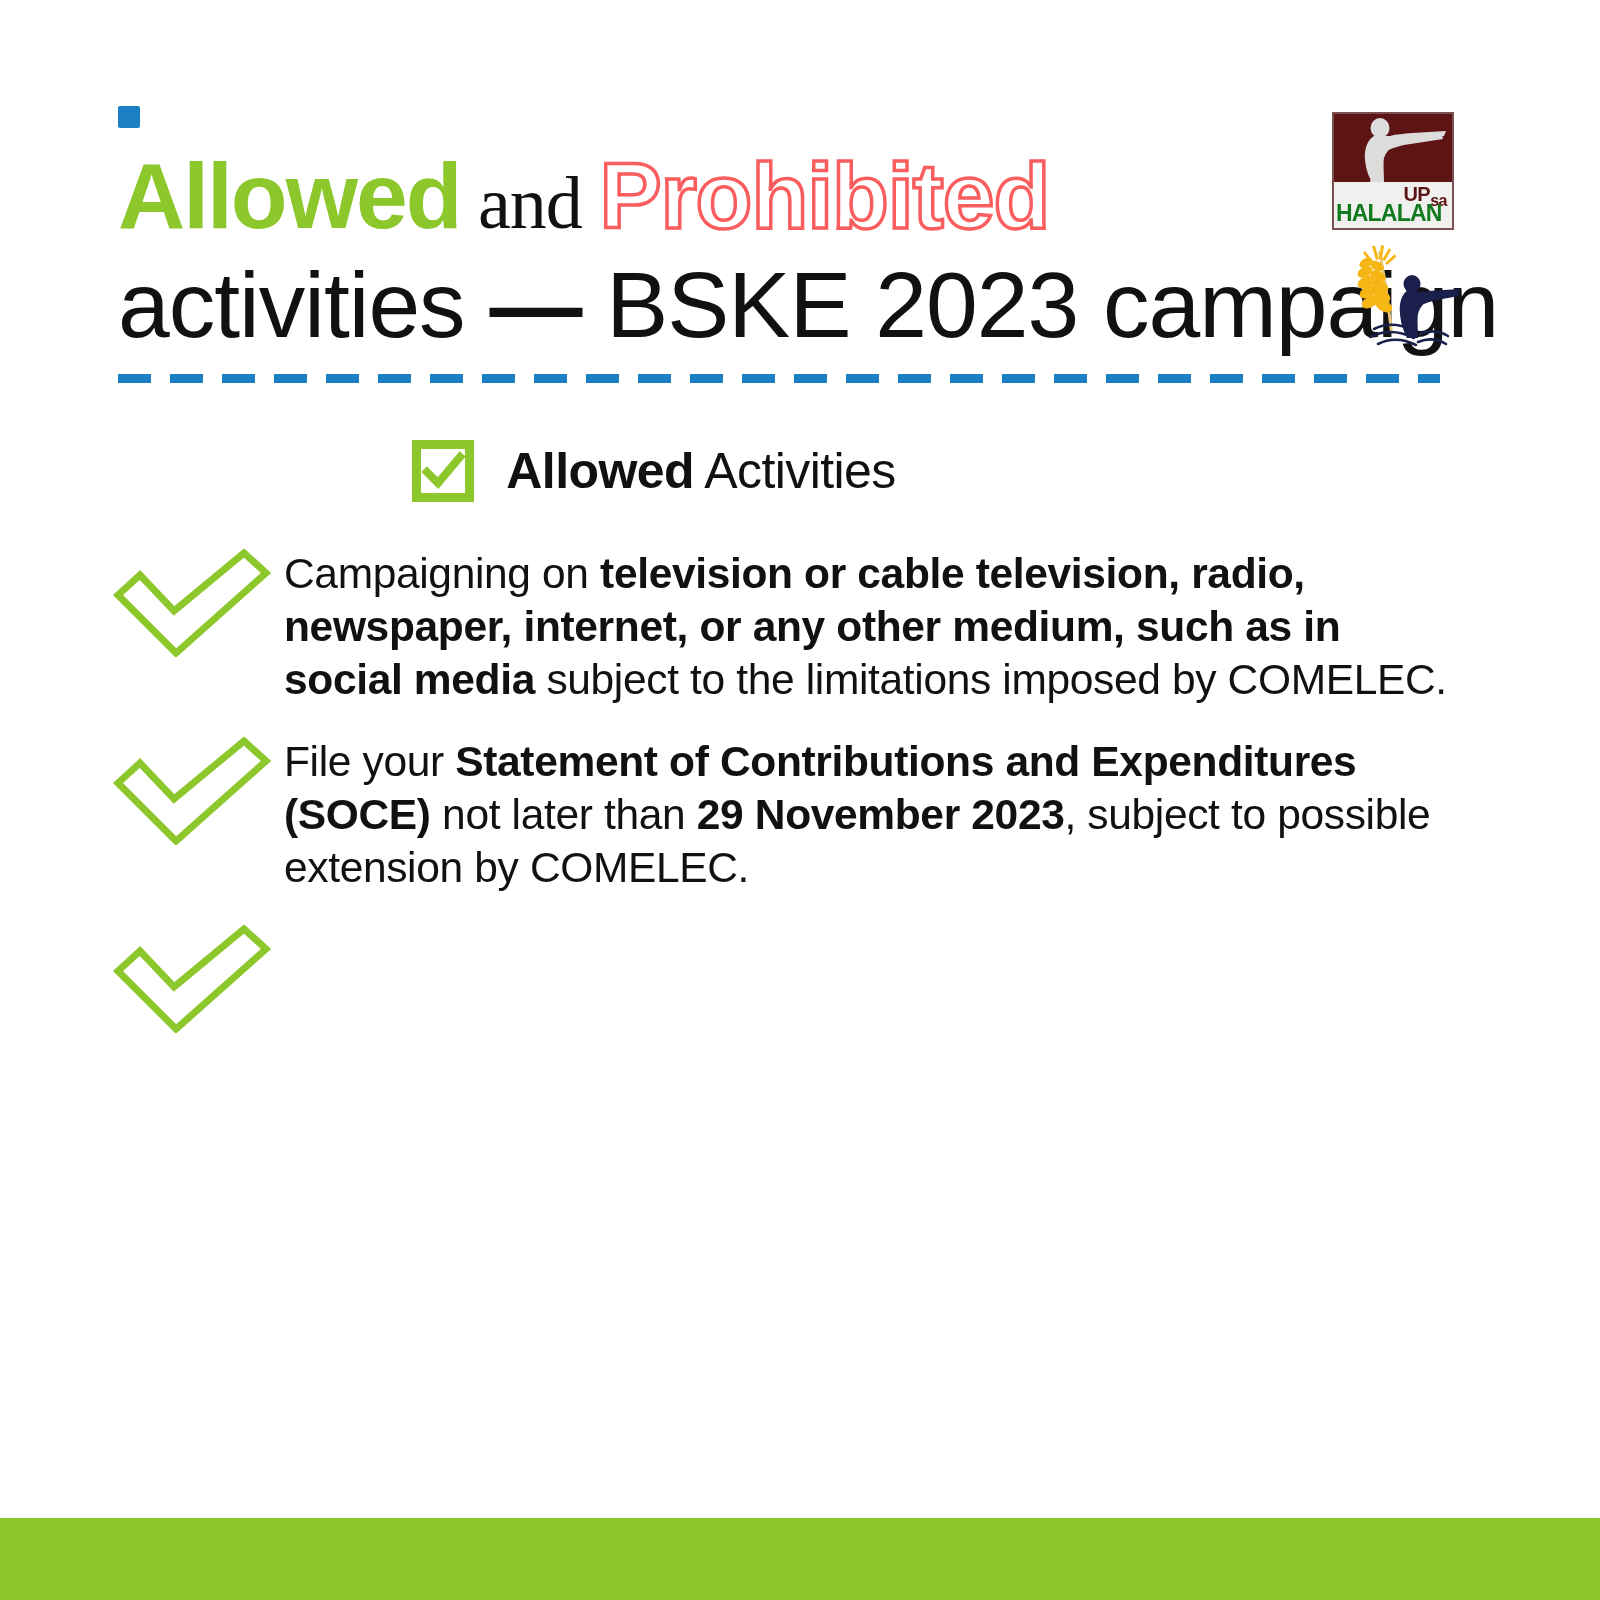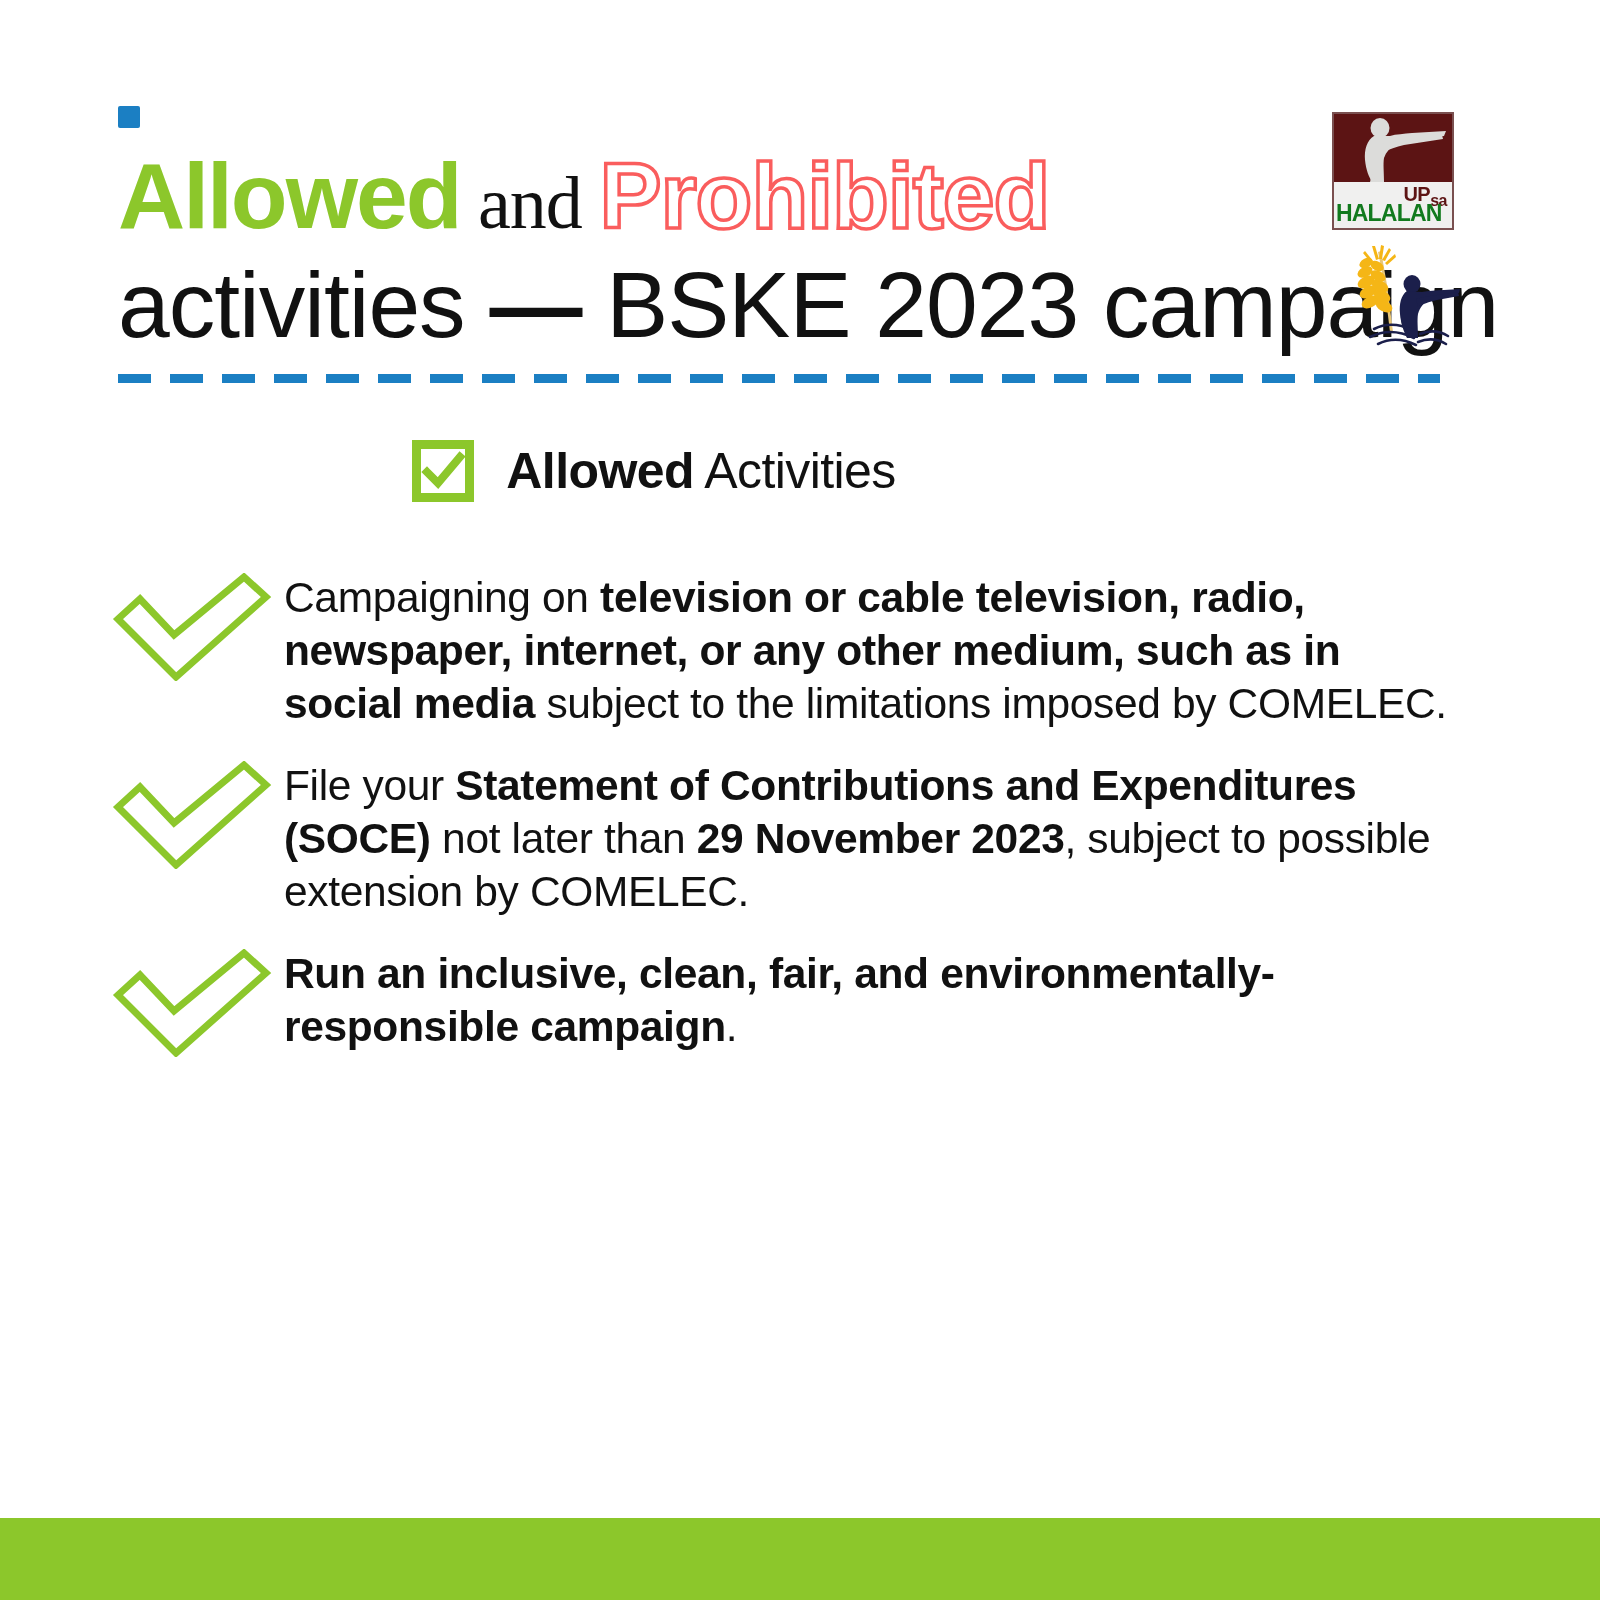--- a/index.html
+++ b/index.html
@@ -180,21 +180,21 @@
     color: #111111;
     white-space: nowrap;
     letter-spacing: -0.6px;
   }
   #section-head-text b { font-weight: 700; }
 
   
   #allowed-list {
     position: absolute;
     left: 112px;
-    top: 567px;
+    top: 543px;
     width: 1340px;
   }
   .allowed-item {
     display: flex;
     align-items: flex-start;
     margin-bottom: 25px;
   }
   .item-check {
     flex: 0 0 auto;
     width: 172px;
@@ -337,19 +337,18 @@
 <svg width="160" height="108" viewBox="0 0 160 108">
   <path d="M6 46 L28 26 L62 62 L132 4 L154 24 L64 104 Z" fill="none" stroke="#8cc72b" stroke-width="7" stroke-linejoin="miter"></path>
 </svg></div>
         <div class="item-text"><span>File your </span><b>Statement of Contributions and Expenditures (SOCE)</b><span> not later than </span><b>29 November 2023</b><span>, subject to possible extension by COMELEC.</span></div>
       </div>
       <div class="allowed-item">
         <div class="item-check">
 <svg width="160" height="108" viewBox="0 0 160 108">
   <path d="M6 46 L28 26 L62 62 L132 4 L154 24 L64 104 Z" fill="none" stroke="#8cc72b" stroke-width="7" stroke-linejoin="miter"></path>
 </svg></div>
-        <div class="item-text"><b>Run an inclusive, clean, fair, and environmentally-responsible campaign</b><span>.</span></div>
       </div>
     </div>
 
   <div id="footer-bar"></div>
 
 </div>
 
 </body></html>

